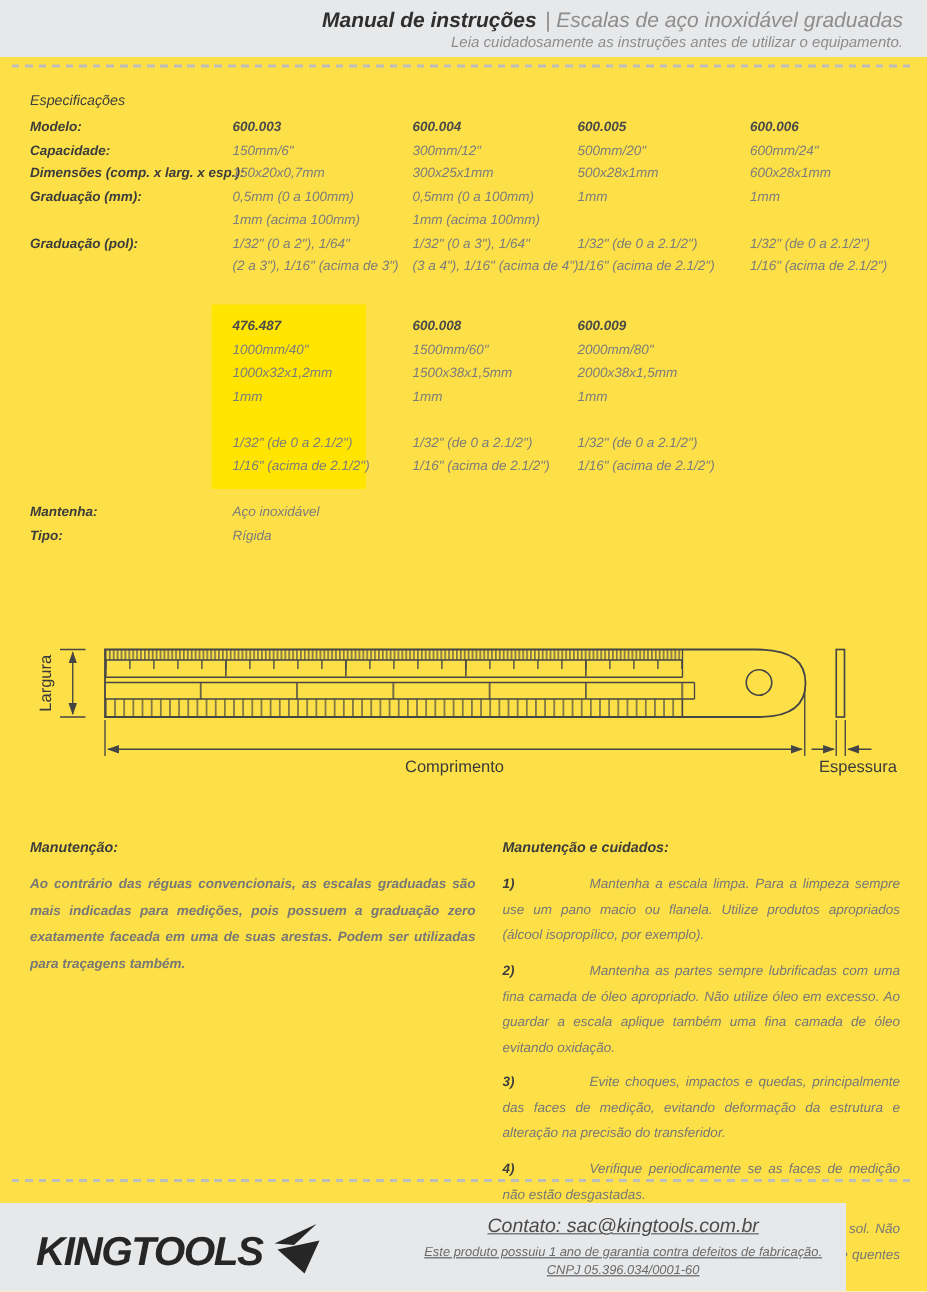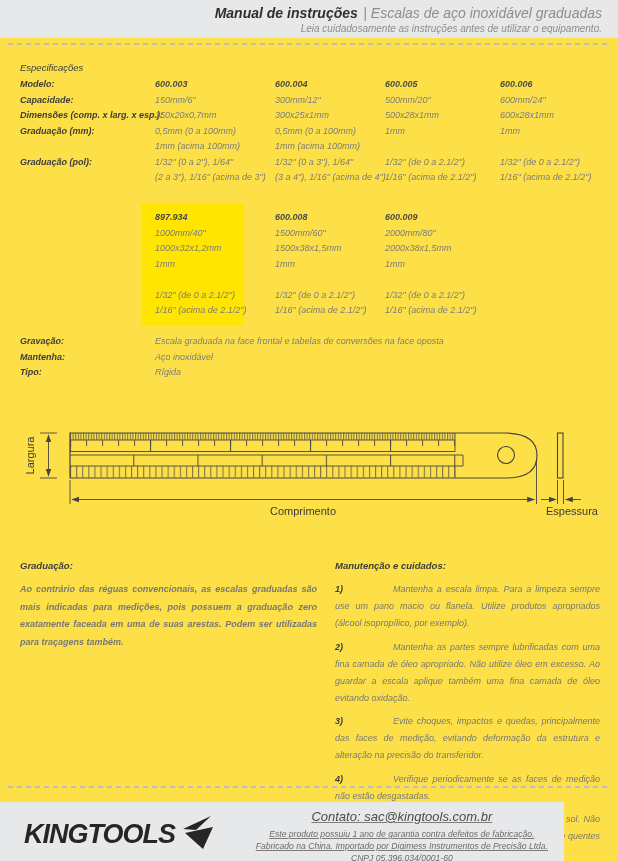--- a/index.html
+++ b/index.html
@@ -109,21 +109,21 @@
       <span class="cA">(2 a 3"), 1/16" (acima de 3")</span>
       <span class="cB">(3 a 4"), 1/16" (acima de 4")</span>
       <span class="cC">1/16" (acima de 2.1/2")</span>
       <span class="cD">1/16" (acima de 2.1/2")</span>
     </div>
   </div>
 
   <div class="specs b2" style="top:205px">
     <div class="hl"></div>
     <div class="srow">
-      <span class="cA mdl">897.934</span>
+      <span class="cA mdl">476.487</span>
       <span class="cB mdl">600.008</span>
       <span class="cC mdl">600.009</span>
     </div>
     <div class="srow">
       <span class="cA">1000mm/40"</span>
       <span class="cB">1500mm/60"</span>
       <span class="cC">2000mm/80"</span>
     </div>
     <div class="srow">
       <span class="cA">1000x32x1,2mm</span>
@@ -142,24 +142,20 @@
       <span class="cC">1/32" (de 0 a 2.1/2")</span>
     </div>
     <div class="srow">
       <span class="cA">1/16" (acima de 2.1/2")</span>
       <span class="cB">1/16" (acima de 2.1/2")</span>
       <span class="cC">1/16" (acima de 2.1/2")</span>
     </div>
   </div>
 
   <div class="specs" style="top:336px">
-    <div class="srow">
-      <span class="lbl">Gravação:</span>
-      <span class="cA">Escala graduada na face frontal e tabelas de conversões na face oposta</span>
-    </div>
     <div class="srow">
       <span class="lbl">Mantenha:</span>
       <span class="cA">Aço inoxidável</span>
     </div>
     <div class="srow">
       <span class="lbl">Tipo:</span>
       <span class="cA">Rígida</span>
     </div>
   </div>
 
@@ -216,21 +212,21 @@
       <rect x="557.5" y="18" width="5.5" height="45" fill="none" stroke="#454545" stroke-width="1.1"></rect>
       <line x1="557.5" y1="65" x2="557.5" y2="89" stroke="#454545" stroke-width="0.9"></line>
       <line x1="563.5" y1="65" x2="563.5" y2="89" stroke="#454545" stroke-width="0.9"></line>
       <line x1="541" y1="84.5" x2="556" y2="84.5" stroke="#454545" stroke-width="0.9" marker-end="url(#arr)"></line>
       <line x1="581" y1="84.5" x2="565.5" y2="84.5" stroke="#454545" stroke-width="0.9" marker-end="url(#arr)"></line>
       <text class="dlabel" x="572" y="99.5" text-anchor="middle">Espessura</text>
     </g>
   </svg>
 
   <div class="col usage">
-    <h4>Graduação:</h4>
+    <h4>Manutenção:</h4>
     <p>Ao contrário das réguas convencionais, as escalas graduadas são mais indicadas para medições, pois possuem a graduação zero exatamente faceada em uma de suas arestas. Podem ser utilizadas para traçagens também.</p>
   </div>
 
   <div class="col maint">
     <h4>Manutenção e cuidados:</h4>
     <p>
       <span class="num">1)</span>
       <span>Mantenha a escala limpa. Para a limpeza sempre use um pano macio ou flanela. Utilize produtos apropriados (álcool isopropílico, por exemplo).</span>
     </p>
     <p>
@@ -257,18 +253,17 @@
     <div class="logo">
       <span class="logo-text">KINGTOOLS</span>
       <svg width="37" height="35" viewBox="0 0 37 35">
         <polygon points="6,14 34,1 19,15" fill="#262626"></polygon>
         <polygon points="8,18 36,12 26,34" fill="#262626"></polygon>
       </svg>
     </div>
     <div class="contactblock">
       <div class="contact">Contato: sac@kingtools.com.br</div>
       <div class="fline">Este produto possuiu 1 ano de garantia contra defeitos de fabricação.</div>
-      <div class="fline">Fabricado na China. Importado por Digimess Instrumentos de Precisão Ltda.</div>
       <div class="fline">CNPJ 05.396.034/0001-60</div>
     </div>
   </div>
 
 </div>
 
 </body></html>

